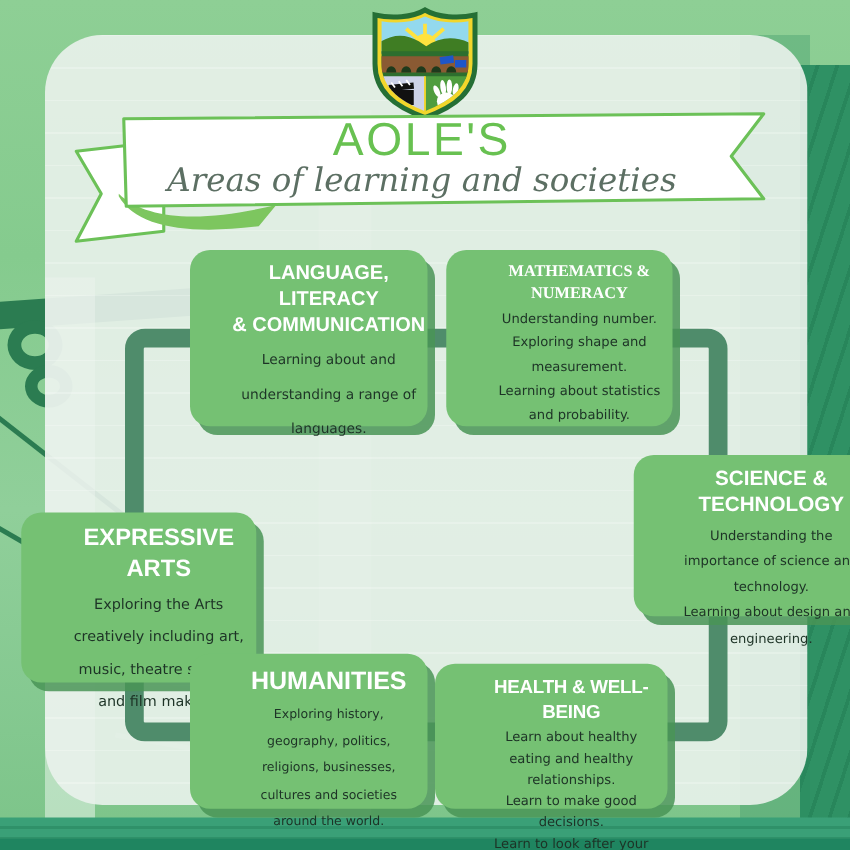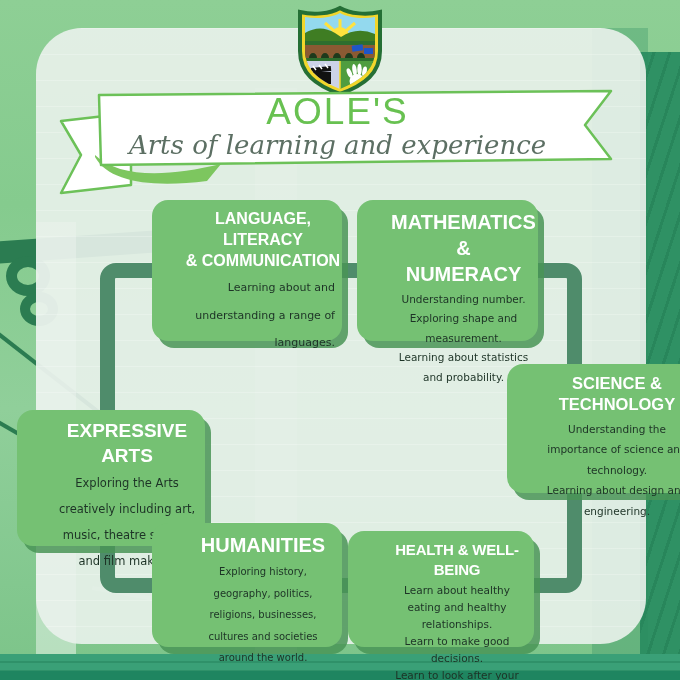--- a/index.html
+++ b/index.html
@@ -48,24 +48,24 @@
   .box{position:absolute;background:#75c173;border-radius:16px;
     box-shadow:6px 7px 0 rgba(73,148,86,0.85);
     display:flex;flex-direction:column;align-items:center;text-align:center;z-index:7;padding-left:32px;}
   .box-title{color:#ffffff;font-weight:bold;white-space:pre-line;line-height:1.3;margin-top:9px;
     font-family:"Liberation Sans",sans-serif;}
   .box-body{font-family:"DejaVu Sans",sans-serif;color:#1d3326;white-space:pre-line;
     font-size:11px;padding:0 7px;margin-top:3px;}
 
   .b1{left:152px;top:200px;width:190px;height:141px;}
   .b1 .box-title{font-size:16px;}
-  .b1 .box-body{line-height:2.5;text-align:right;}
+  .b1 .box-body{line-height:2.5;}
 
   .b2{left:357px;top:200px;width:181px;height:141px;}
-  .b2 .box-title{font-size:20px;}
+  .b2 .box-title{font-size:13px;font-family:Liberation Serif, serif;}
   .b2 .box-body{line-height:1.85;font-size:10.5px;}
 
   .b3{left:17px;top:362px;width:188px;height:136px;margin-top:48px;}
   .b3 .box-title{font-size:19px;}
   .b3 .box-body{line-height:2.25;font-size:11.5px;}
 
   .b4{left:507px;top:364px;width:188px;height:129px;}
   .b4 .box-title{font-size:16.5px;}
   .b4 .box-body{line-height:1.95;font-size:10.5px;}
 
@@ -136,21 +136,21 @@
   </svg>
 
   <div class="banner z5">
     <svg width="565" height="115" viewBox="0 0 565 115">
       <path d="M76,28 L6,36 L26,70 L6,108 L76,100 Z" fill="#ffffff" stroke="#6cc158" stroke-width="2.5" stroke-linejoin="round"></path>
       <path d="M40,72 C54,97 96,103 152,96 L166,79 C112,92 64,93 40,70 Z" fill="#7dc65f"></path>
       <path d="M44,10 L556,6 L530,40 L556,74 L46,80 Z" fill="#ffffff" stroke="#6cc158" stroke-width="2.5" stroke-linejoin="round"></path>
     </svg>
     <div class="banner-text">
       <div class="banner-title">AOLE'S</div>
-      <div class="banner-sub">Arts of learning and experience</div>
+      <div class="banner-sub">Areas of learning and societies</div>
     </div>
   </div>
 
   <div class="box b1">
     <div class="box-title">LANGUAGE, LITERACY
 &amp; COMMUNICATION</div>
     <div class="box-body">Learning about and understanding a range of languages.</div>
   </div>
 
   <div class="box b2">

